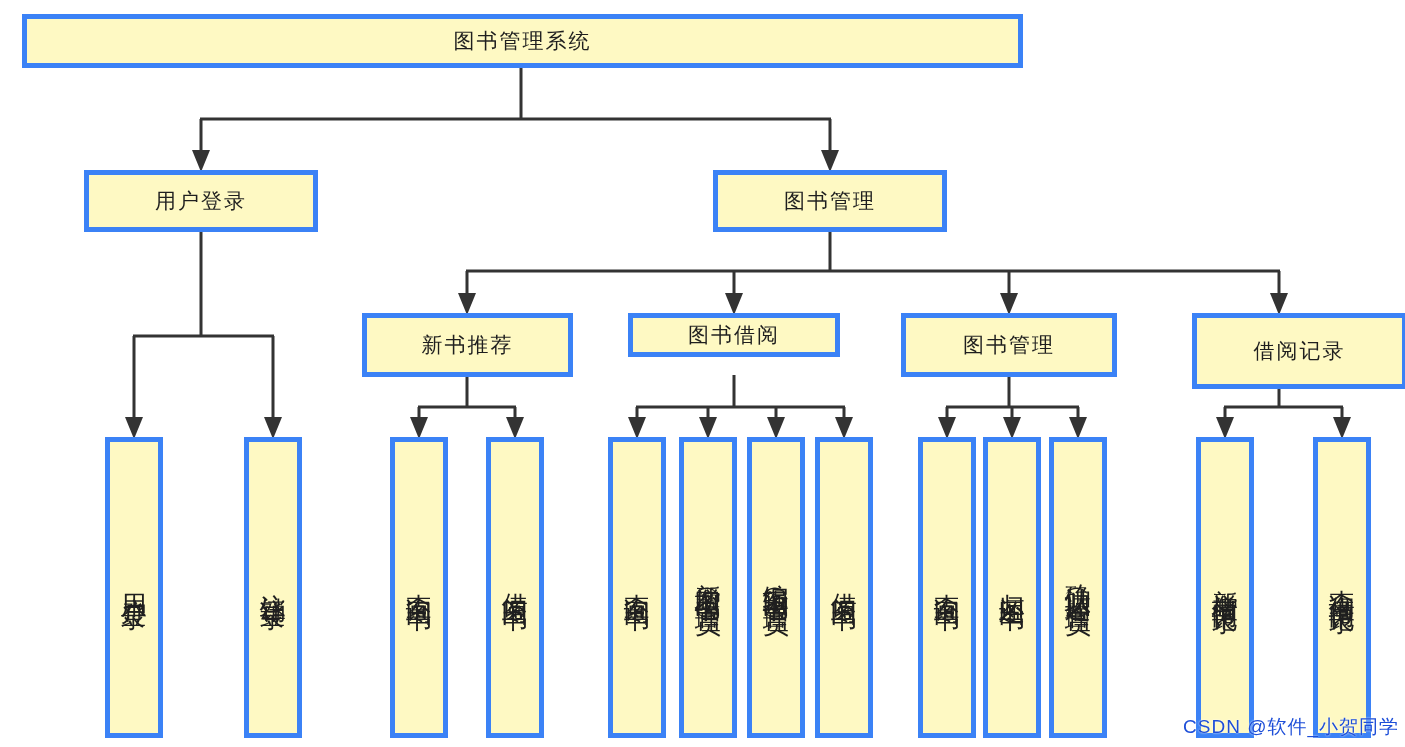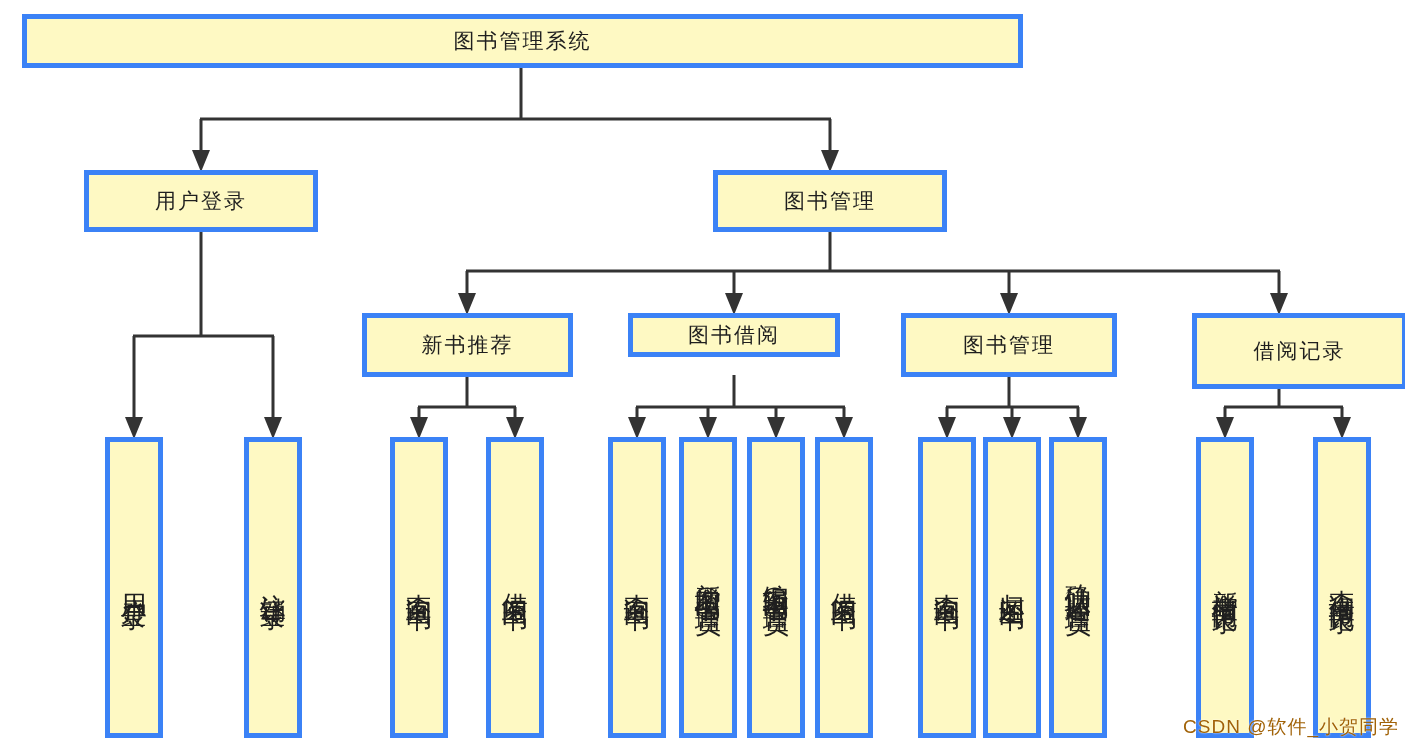--- a/index.html
+++ b/index.html
@@ -37,21 +37,21 @@
     font-size: 26px;
     letter-spacing: 4px;
     line-height: 1.1;
     white-space: nowrap;
   }
   .watermark {
     position: absolute;
     top: 714px;
     right: 6px;
     font-size: 19px;
-    color: #a16207;
+    color: #1d4ed8;
     letter-spacing: 1px;
     text-shadow: 0 0 2px #ffffff;
     z-index: 10;
     white-space: nowrap;
   }
 </style>
 </head>
 <body>
 
 <div class="canvas">

